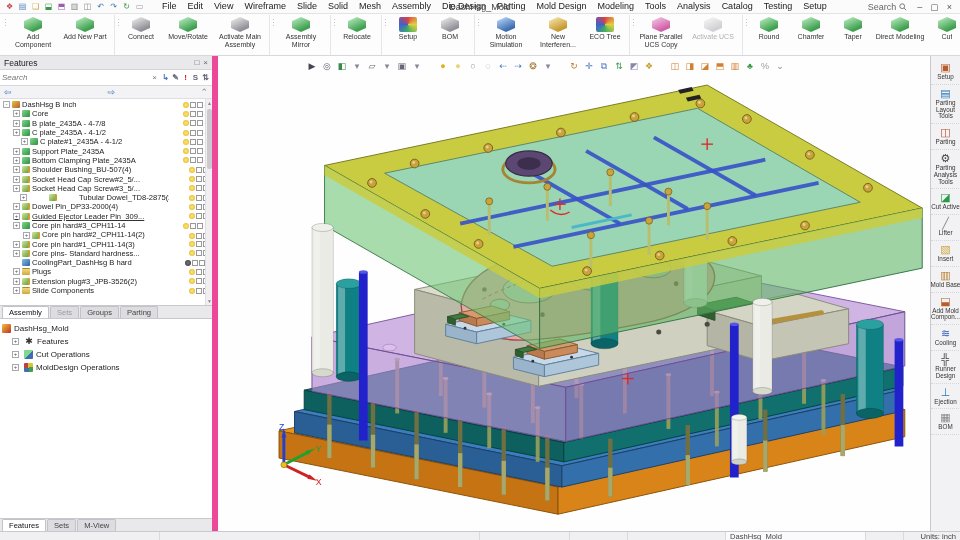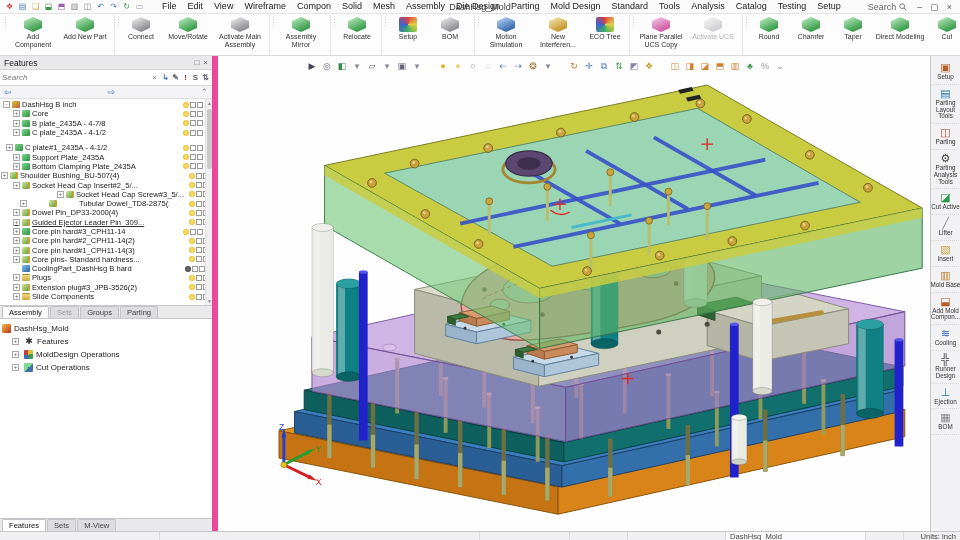--- a/index.html
+++ b/index.html
@@ -123,28 +123,28 @@
         <span class="qi" style="color: rgb(74, 122, 176);">↶</span>
         <span class="qi" style="color: rgb(74, 122, 176);">↷</span>
         <span class="qi" style="color: rgb(58, 154, 74);">↻</span>
         <span class="qi" style="color: rgb(153, 153, 153);">▭</span>
       </div>
     <div class="menus" id="menus">
         <span class="menu-item">File</span>
         <span class="menu-item">Edit</span>
         <span class="menu-item">View</span>
         <span class="menu-item">Wireframe</span>
-        <span class="menu-item">Compon</span>
+        <span class="menu-item">Slide</span>
         <span class="menu-item">Solid</span>
         <span class="menu-item">Mesh</span>
         <span class="menu-item">Assembly</span>
         <span class="menu-item">Die Design</span>
         <span class="menu-item">Parting</span>
         <span class="menu-item">Mold Design</span>
-        <span class="menu-item">Standard</span>
+        <span class="menu-item">Modeling</span>
         <span class="menu-item">Tools</span>
         <span class="menu-item">Analysis</span>
         <span class="menu-item">Catalog</span>
         <span class="menu-item">Testing</span>
         <span class="menu-item">Setup</span>
       </div>
     <div class="tb-title">DashHsg_Mold</div>
     <div class="tb-right">
       <span class="tb-search">
         <span>Search</span>
@@ -321,21 +321,21 @@
             <span class="exp">+</span>
             <span class="ti ti-cube"></span>
             <span class="tlabel">C plate_2435A - 4-1/2</span>
             <span class="tmarks">
               <span class="mk mk-bulb"></span>
               <span class="mk mk-box"></span>
               <span class="mk mk-grid"></span>
               <span class="mk-ref">◀</span>
             </span>
           </div>
-          <div class="trow" style="padding-left: 5px; margin-top: 6px;">
+          <div class="trow" style="padding-left: 20px;">
             <span class="exp">+</span>
             <span class="ti ti-cube"></span>
             <span class="tlabel">C plate#1_2435A - 4-1/2</span>
             <span class="tmarks">
               <span class="mk mk-bulb"></span>
               <span class="mk mk-box"></span>
               <span class="mk mk-grid"></span>
               <span class="mk-ref">◀</span>
             </span>
           </div>
@@ -354,41 +354,41 @@
             <span class="exp">+</span>
             <span class="ti ti-cube"></span>
             <span class="tlabel">Bottom Clamping Plate_2435A</span>
             <span class="tmarks">
               <span class="mk mk-bulb"></span>
               <span class="mk mk-box"></span>
               <span class="mk mk-grid"></span>
               <span class="mk-ref">◀</span>
             </span>
           </div>
-          <div class="trow" style="padding-left: 0; align-items: center;">
+          <div class="trow" style="padding-left: 12px; align-items: center;">
             <span class="exp">+</span>
             <span class="ti ti-bolt"></span>
             <span class="tlabel">Shoulder Bushing_BU-507(4)</span>
             <span class="tmarks">
               <span class="mk mk-bulb"></span>
               <span class="mk mk-box"></span>
               <span class="mk mk-grid"></span>
             </span>
           </div>
           <div class="trow" style="padding-left: 12px;">
             <span class="exp">+</span>
             <span class="ti ti-bolt"></span>
-            <span class="tlabel">Socket Head Cap Insert#2_5/...</span>
-            <span class="tmarks">
-              <span class="mk mk-bulb"></span>
-              <span class="mk mk-box"></span>
-              <span class="mk mk-grid"></span>
-            </span>
-          </div>
-          <div class="trow" style="padding-left: 12px; margin-left: 44px;">
+            <span class="tlabel">Socket Head Cap Screw#2_5/...</span>
+            <span class="tmarks">
+              <span class="mk mk-bulb"></span>
+              <span class="mk mk-box"></span>
+              <span class="mk mk-grid"></span>
+            </span>
+          </div>
+          <div class="trow" style="padding-left: 12px;">
             <span class="exp">+</span>
             <span class="ti ti-bolt"></span>
             <span class="tlabel">Socket Head Cap Screw#3_5/...</span>
             <span class="tmarks">
               <span class="mk mk-bulb"></span>
               <span class="mk mk-box"></span>
               <span class="mk mk-grid"></span>
             </span>
           </div>
           <div class="trow" style="padding-left: 19px; gap: 20px;">
@@ -425,21 +425,21 @@
             <span class="exp">+</span>
             <span class="ti ti-cube"></span>
             <span class="tlabel">Core pin hard#3_CPH11-14</span>
             <span class="tmarks">
               <span class="mk mk-bulb"></span>
               <span class="mk mk-box"></span>
               <span class="mk mk-grid"></span>
               <span class="mk-ref">◀</span>
             </span>
           </div>
-          <div class="trow" style="padding-left: 12px;">
+          <div class="trow" style="padding-left: 22px; align-items: flex-end;">
             <span class="exp">+</span>
             <span class="ti ti-bolt"></span>
             <span class="tlabel">Core pin hard#2_CPH11-14(2)</span>
             <span class="tmarks">
               <span class="mk mk-bulb"></span>
               <span class="mk mk-box"></span>
               <span class="mk mk-grid"></span>
             </span>
           </div>
           <div class="trow" style="padding-left: 12px;">
@@ -515,27 +515,27 @@
             <span class="ti2 ti2-mold"></span>
             <span class="t2label">DashHsg_Mold</span>
           </div>
           <div class="t2row" style="padding-left: 10px;">
             <span class="exp">+</span>
             <span class="ti2 ti2-feat">✱</span>
             <span class="t2label">Features</span>
           </div>
           <div class="t2row" style="padding-left: 10px;">
             <span class="exp">+</span>
+            <span class="ti2 ti2-cut"></span>
+            <span class="t2label">Cut Operations</span>
+          </div>
+          <div class="t2row" style="padding-left: 10px;">
+            <span class="exp">+</span>
             <span class="ti2 ti2-ops"></span>
             <span class="t2label">MoldDesign Operations</span>
-          </div>
-          <div class="t2row" style="padding-left: 10px;">
-            <span class="exp">+</span>
-            <span class="ti2 ti2-cut"></span>
-            <span class="t2label">Cut Operations</span>
           </div>
         </div>
       <div class="tabs lp-bottom-tabs" id="tabs2">
           <span class="tab active">Features</span>
           <span class="tab">Sets</span>
           <span class="tab">M-View</span>
         </div>
     </div>
 
     <div class="viewport">

